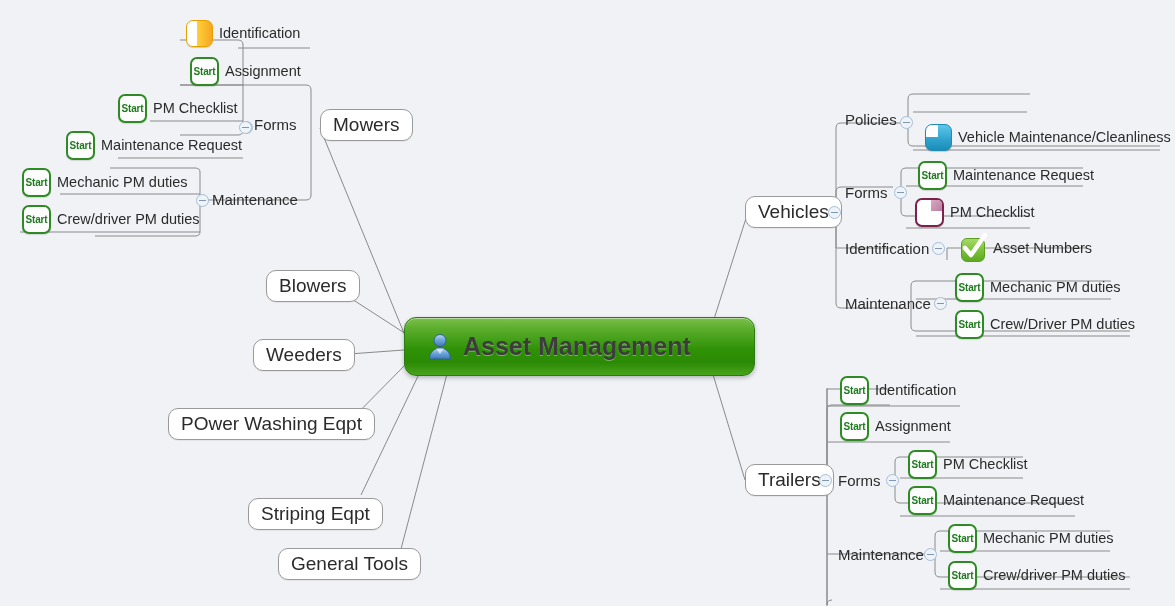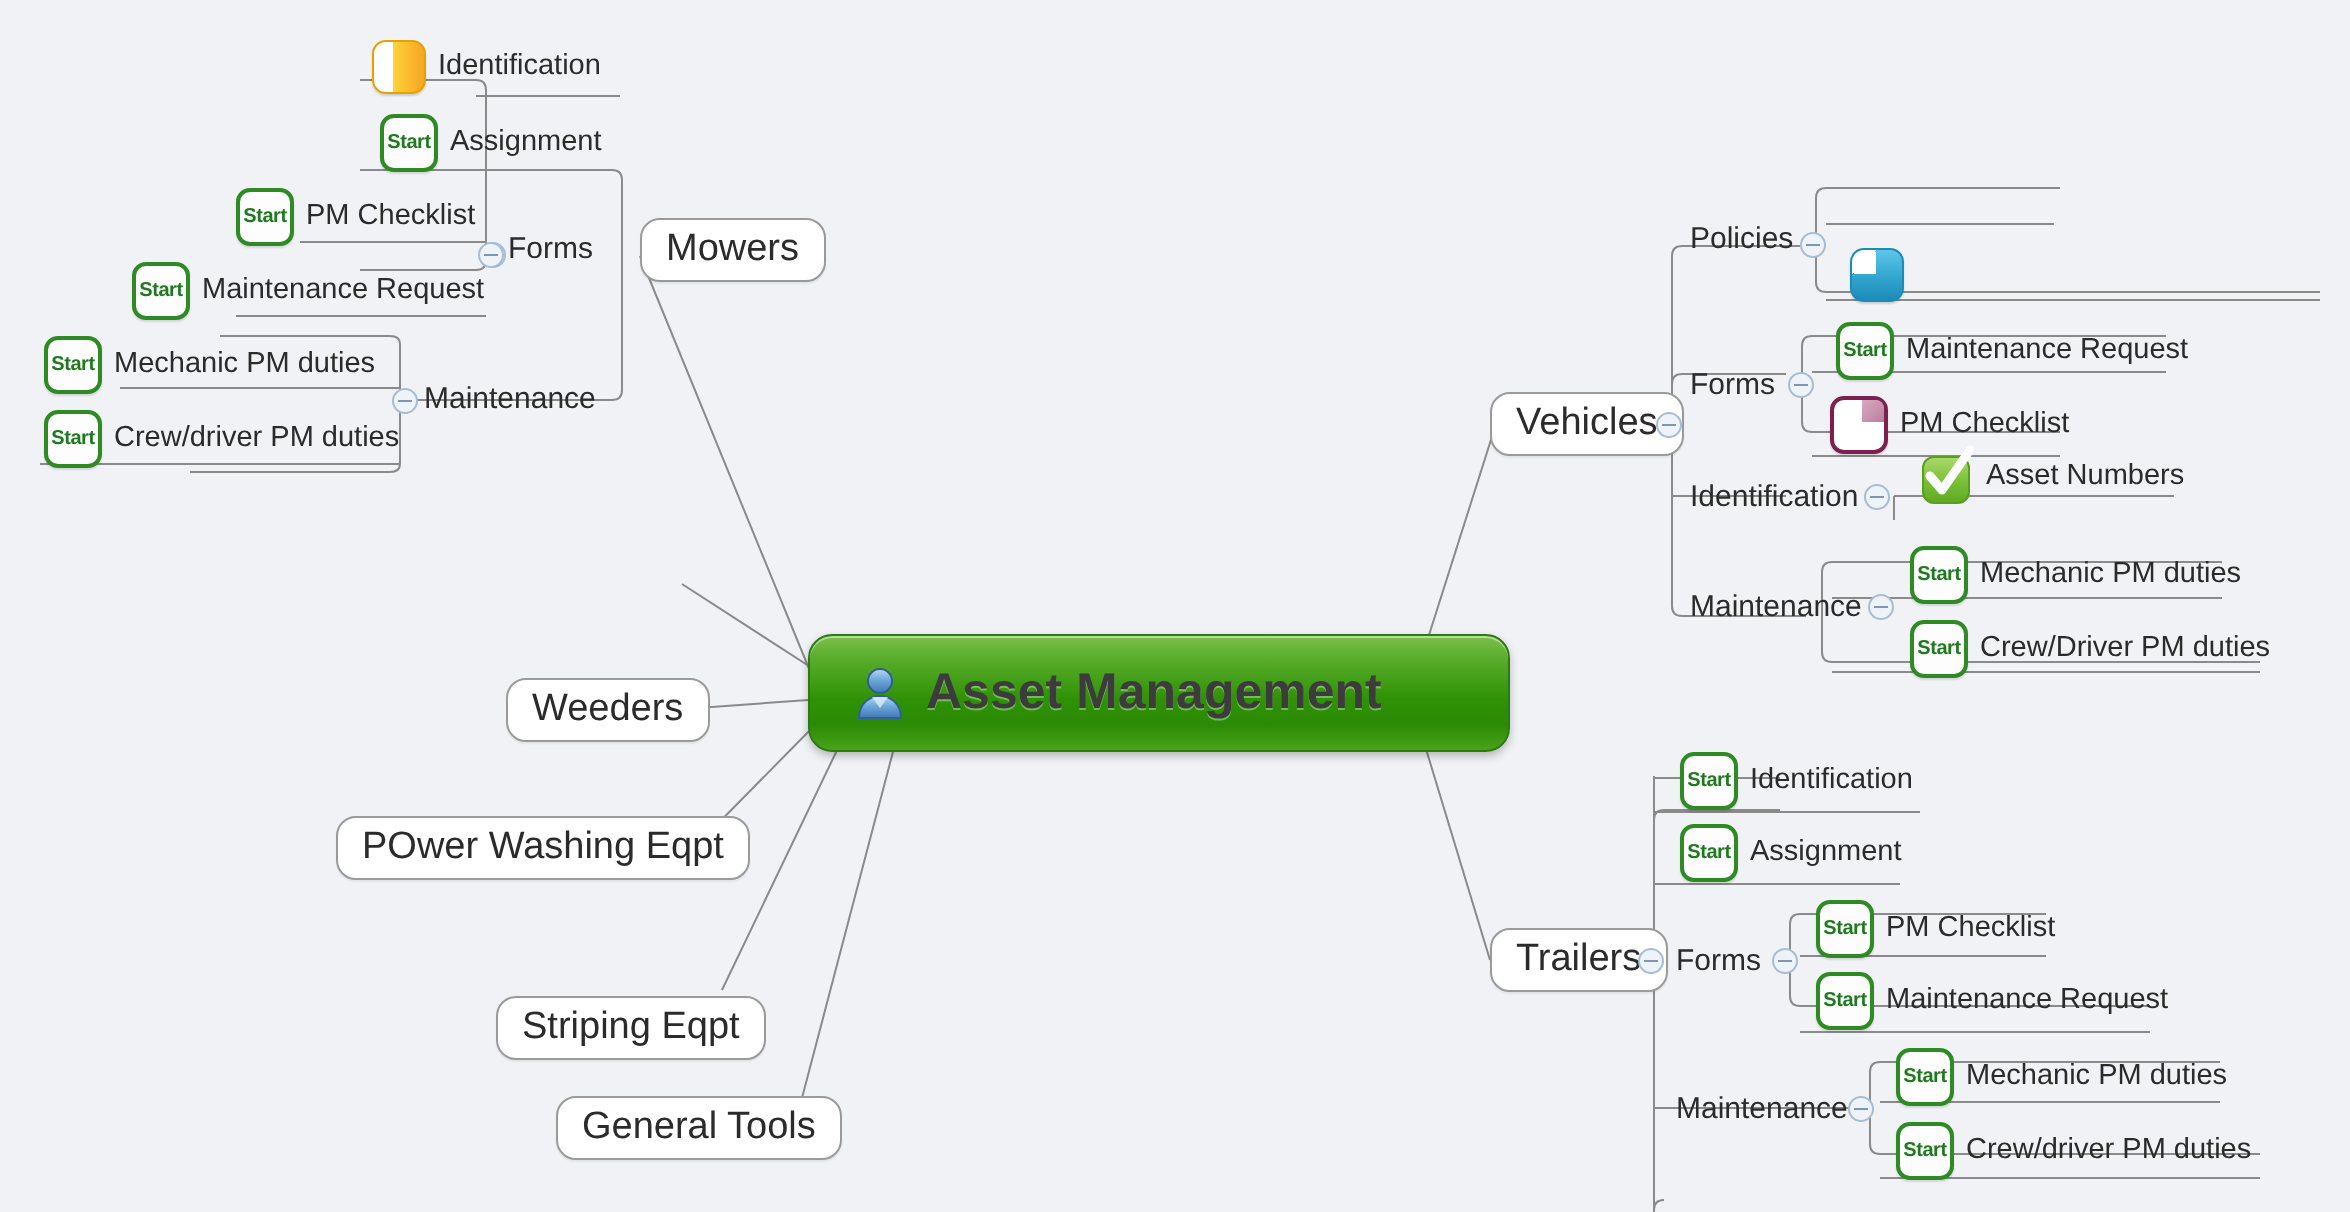--- a/index.html
+++ b/index.html
@@ -247,20 +247,23 @@
   <div class="node lvl1" style="left:745px;top:196px;">
     <span>Vehicles</span>
   </div>
   <div class="tog" style="left:828px;top:206px;"></div>
 
   <div class="node lvl1" style="left:745px;top:464px;text-align:center;">
     <span>Trailers</span>
   </div>
   <div class="tog" style="left:819px;top:474px;"></div>
 
+  <div class="node leafbox" style="left:266px;top:270px;">
+    <span>Blowers</span>
+  </div>
   <div class="node leafbox" style="left:253px;top:339px;">
     <span>Weeders</span>
   </div>
   <div class="node leafbox" style="left:168px;top:408px;">
     <span>POwer Washing Eqpt</span>
   </div>
   <div class="node leafbox" style="left:248px;top:478px;margin-top:20px;">
     <span>Striping Eqpt</span>
   </div>
   <div class="node leafbox" style="left:278px;top:548px;">
@@ -333,35 +336,36 @@
   <div class="tog" style="left:932px;top:242px;"></div>
 
   <div class="lbl" style="left:845px;top:296px;">
     <span>Maintenance</span>
   </div>
   <div class="tog" style="left:934px;top:297px;"></div>
 
 
   <div class="topic" style="left:925px;top:124px;">
     <span class="ico ico-blue"></span>
+    <span>Vehicle Maintenance/Cleanliness</span>
   </div>
 
   <div class="topic" style="left:918px;top:161px;">
     <span class="ico ico-start">
       <span>Start</span>
     </span>
     <span>Maintenance Request</span>
   </div>
 
   <div class="topic" style="left:915px;top:198px;">
     <span class="ico ico-maroon"></span>
     <span>PM Checklist</span>
   </div>
 
-  <div class="topic" style="left:960px;top:226px;">
+  <div class="topic" style="left:960px;top:236px;">
     <span class="ico ico-check">
       <span class="box"></span>
       <svg width="27" height="28" viewBox="0 0 27 28" xmlns="http://www.w3.org/2000/svg">
         <path d="M5,15 L11,22 L25,2" fill="none" stroke="#ffffff" stroke-width="4.5" stroke-linecap="round" stroke-linejoin="round"></path>
       </svg>
     </span>
     <span>Asset Numbers</span>
   </div>
 
   <div class="topic" style="left:955px;top:273px;">

